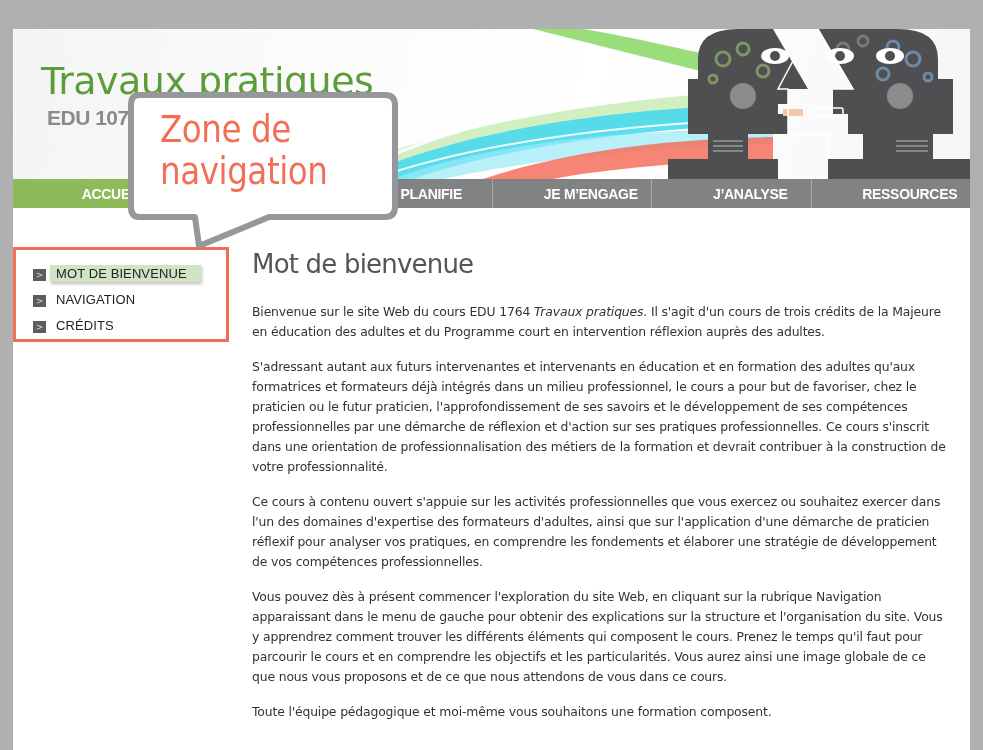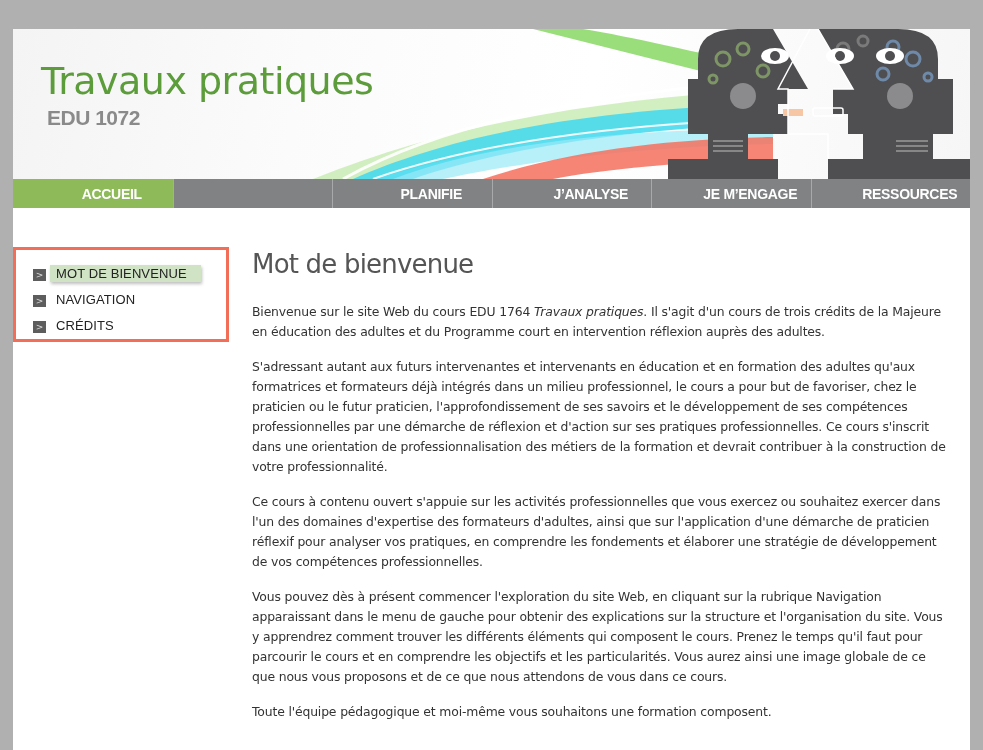--- a/index.html
+++ b/index.html
@@ -150,22 +150,22 @@
           <line x1="228" y1="117" x2="260" y2="117"></line>
           <line x1="228" y1="122" x2="260" y2="122"></line>
       </g>
     </svg>
   </div>
 
   <nav class="topnav">
     <div class="nav-item">ACCUEIL</div>
     <div class="nav-item"></div>
     <div class="nav-item">PLANIFIE</div>
+    <div class="nav-item">JE M’ENGAGE</div>
     <div class="nav-item">J’ANALYSE</div>
-    <div class="nav-item">JE M’ENGAGE</div>
     <div class="nav-item">RESSOURCES</div>
   </nav>
 
   <aside class="sidebar">
     <ul class="side-list">
       <li class="side-item active">
         <span class="arrow-box">&gt;</span>
         <span class="label">MOT DE BIENVENUE</span>
       </li>
       <li class="side-item">
@@ -181,14 +181,23 @@
 
   <main class="content">
     <h1>Mot de bienvenue</h1>
     <p><span>Bienvenue sur le site Web du cours EDU 1764 </span><em>Travaux pratiques</em><span>. Il s'agit d'un cours de trois crédits de la Majeure en éducation des adultes et du Programme court en intervention réflexion auprès des adultes.</span></p>
     <p>S'adressant autant aux futurs intervenantes et intervenants en éducation et en formation des adultes qu'aux formatrices et formateurs déjà intégrés dans un milieu professionnel, le cours a pour but de favoriser, chez le praticien ou le futur praticien, l'approfondissement de ses savoirs et le développement de ses compétences professionnelles par une démarche de réflexion et d'action sur ses pratiques professionnelles. Ce cours s'inscrit dans une orientation de professionnalisation des métiers de la formation et devrait contribuer à la construction de votre professionnalité.</p>
     <p>Ce cours à contenu ouvert s'appuie sur les activités professionnelles que vous exercez ou souhaitez exercer dans l'un des domaines d'expertise des formateurs d'adultes, ainsi que sur l'application d'une démarche de praticien réflexif pour analyser vos pratiques, en comprendre les fondements et élaborer une stratégie de développement de vos compétences professionnelles.</p>
     <p>Vous pouvez dès à présent commencer l'exploration du site Web, en cliquant sur la rubrique Navigation apparaissant dans le menu de gauche pour obtenir des explications sur la structure et l'organisation du site. Vous y apprendrez comment trouver les différents éléments qui composent le cours. Prenez le temps qu'il faut pour parcourir le cours et en comprendre les objectifs et les particularités. Vous aurez ainsi une image globale de ce que nous vous proposons et de ce que nous attendons de vous dans ce cours.</p>
     <p>Toute l'équipe pédagogique et moi-même vous souhaitons une formation composent.</p>
   </main>
 
+  <div class="callout">
+    <svg width="280" height="170" viewBox="0 0 280 170">
+      <path d="M12 4 L 258 4 Q 268 4 268 14 L 268 116 Q 268 126 258 126 L 142 126 L 72 155 L 68 126 L 12 126 Q 4 126 4 116 L 4 14 Q 4 4 12 4 Z" fill="#ffffff" stroke="#96979a" stroke-width="6" stroke-linejoin="round"></path>
+    </svg>
+    <div class="callout-text">
+      <div>Zone de</div>
+      <div>navigation</div>
+    </div>
+  </div>
 
 </div>
 
 </body></html>

